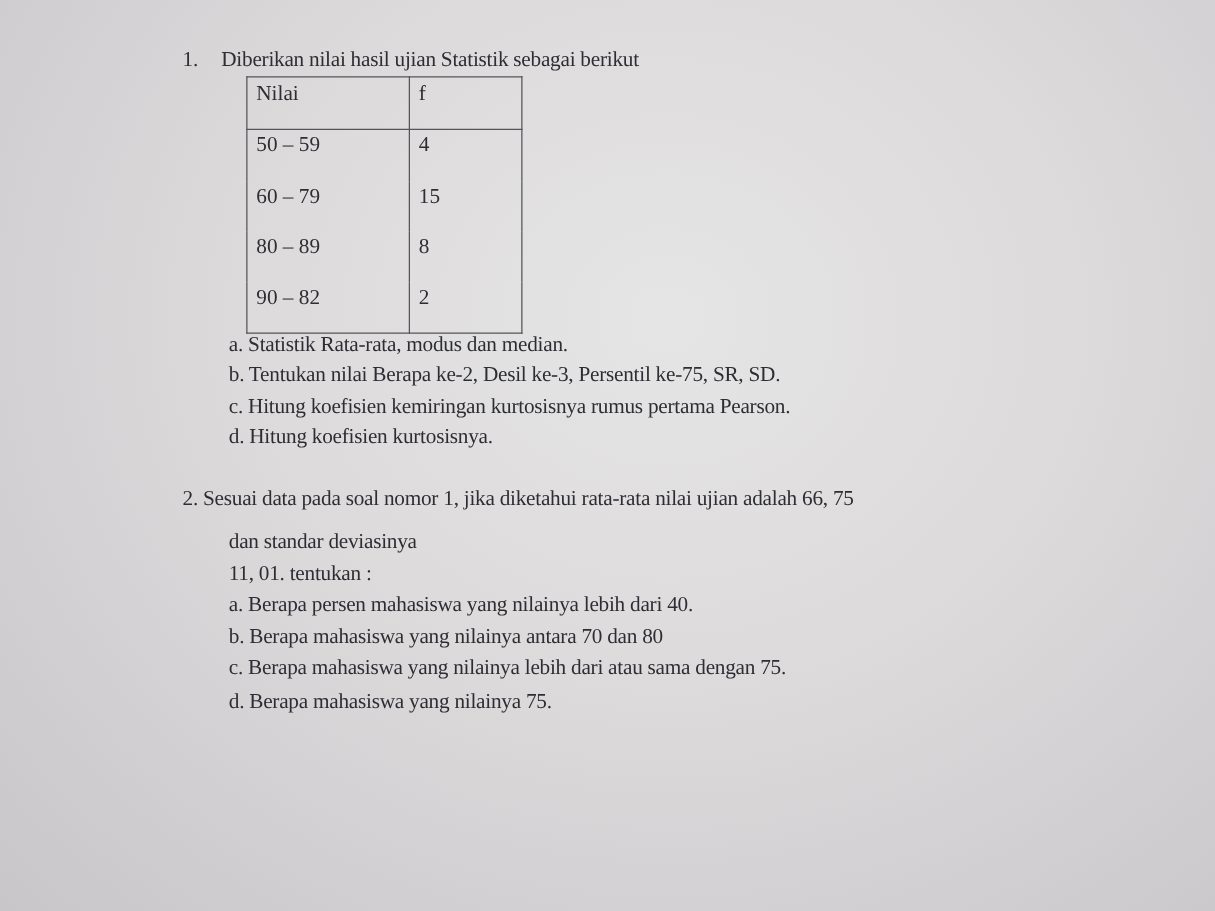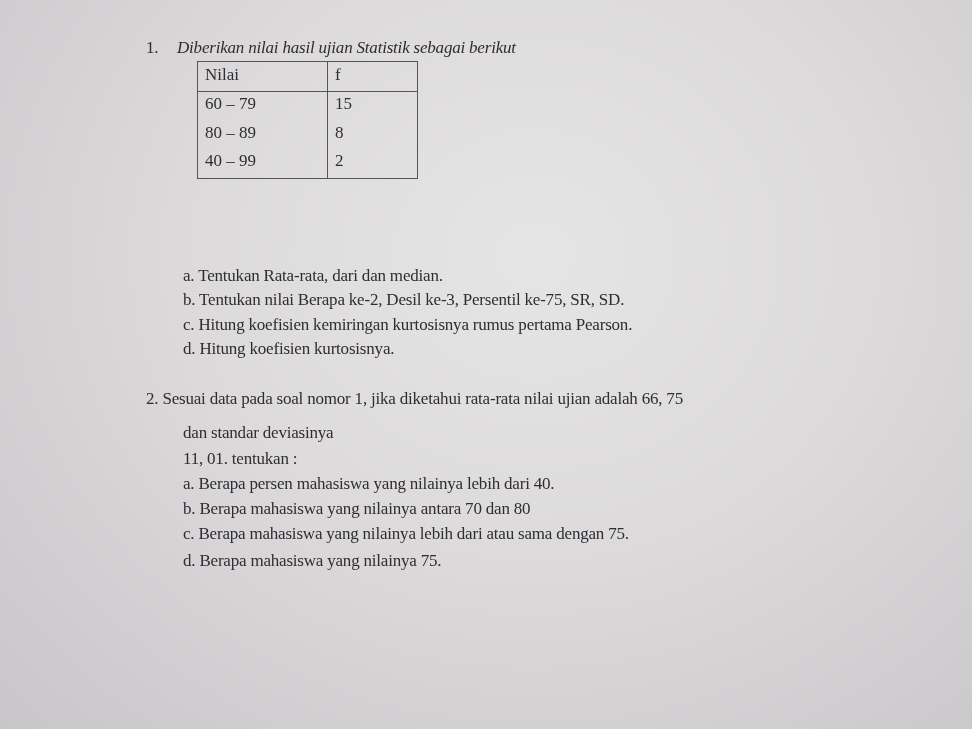--- a/index.html
+++ b/index.html
@@ -4,28 +4,28 @@
 <style>
   html, body { margin:0; padding:0; }
   body {
     width:972px; height:729px; overflow:hidden; position:relative;
     background: radial-gradient(ellipse at 55% 35%, #e6e5e6 0%, #dcdadb 45%, #cfcdcf 80%, #c8c6c9 100%);
     font-family: "Liberation Serif", serif;
     color:#2e2d33;
   }
   .txt { position:absolute; white-space:nowrap; font-size:17px; line-height:20px; letter-spacing:-0.2px; filter: blur(0.3px); }
   .q1-num { left:146px; top:38px; }
-  .q1-title { left:177px; top:38px;font-style:italic; }
+  .q1-title { left:177px; top:38px; }
   table.freq {
     position:absolute; left:197px; top:61px; width:221px;
     border-collapse:collapse; font-size:17px; line-height:20px;
     filter: blur(0.3px);
   }
   table.freq th, table.freq td {
-    text-align:left; font-weight:normal; padding:0 0 4px 7px;
+    text-align:left; font-weight:normal; padding:0 0 16px 7px;
     border-left:1.5px solid #55545a; border-right:1.5px solid #55545a;
   }
   table.freq th { border-top:1.5px solid #55545a; border-bottom:1.5px solid #55545a; height:25px; }
   table.freq td { height:24.5px; }
   table.freq tr:last-child td { border-bottom:1.5px solid #55545a; }
   table.freq .col-nilai { width:122px; }
   .sub { left:183px; }
   .q2 { left:146px; }
   .q2-cont { left:183px; }
 </style>
@@ -39,35 +39,39 @@
 
   <table class="freq">
     <thead>
       <tr>
         <th class="col-nilai">Nilai</th>
         <th>f</th>
       </tr>
     </thead>
     <tbody>
       <tr>
+        <td class="col-nilai">50 – 59</td>
+        <td>4</td>
+      </tr>
+      <tr>
         <td class="col-nilai">60 – 79</td>
         <td>15</td>
       </tr>
       <tr>
         <td class="col-nilai">80 – 89</td>
         <td>8</td>
       </tr>
       <tr>
-        <td class="col-nilai">40 – 99</td>
+        <td class="col-nilai">90 – 82</td>
         <td>2</td>
       </tr>
     </tbody>
   </table>
 
-  <span class="txt sub" style="top:266px">a. Tentukan Rata-rata, dari dan median.</span>
+  <span class="txt sub" style="top:266px">a. Statistik Rata-rata, modus dan median.</span>
   <span class="txt sub" style="top:290px">b. Tentukan nilai Berapa ke-2, Desil ke-3, Persentil ke-75, SR, SD.</span>
   <span class="txt sub" style="top:315px">c. Hitung koefisien kemiringan kurtosisnya rumus pertama Pearson.</span>
   <span class="txt sub" style="top:339px">d. Hitung koefisien kurtosisnya.</span>
 
   <span class="txt q2" style="top:389px">2. Sesuai data pada soal nomor  1, jika diketahui rata-rata nilai ujian adalah 66, 75</span>
   <span class="txt q2-cont" style="top:423px">dan standar  deviasinya</span>
   <span class="txt q2-cont" style="top:449px">11, 01. tentukan :</span>
 
   <span class="txt q2-cont" style="top:474px">a. Berapa persen mahasiswa yang nilainya lebih dari 40.</span>
   <span class="txt q2-cont" style="top:499px">b. Berapa mahasiswa yang nilainya antara 70 dan 80</span>

